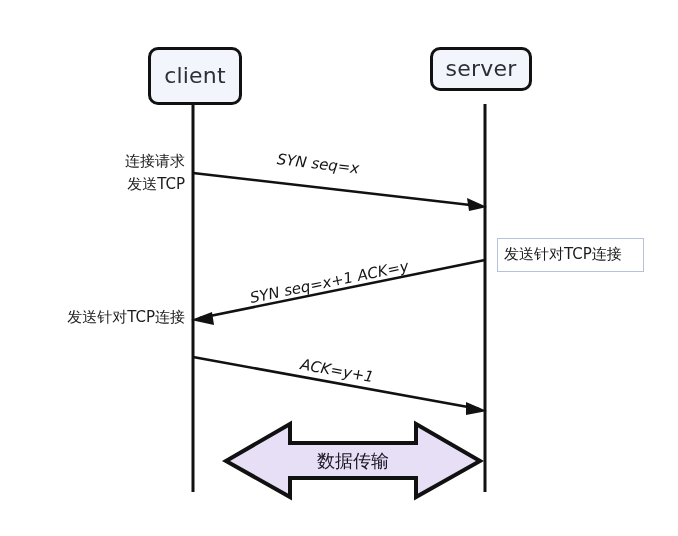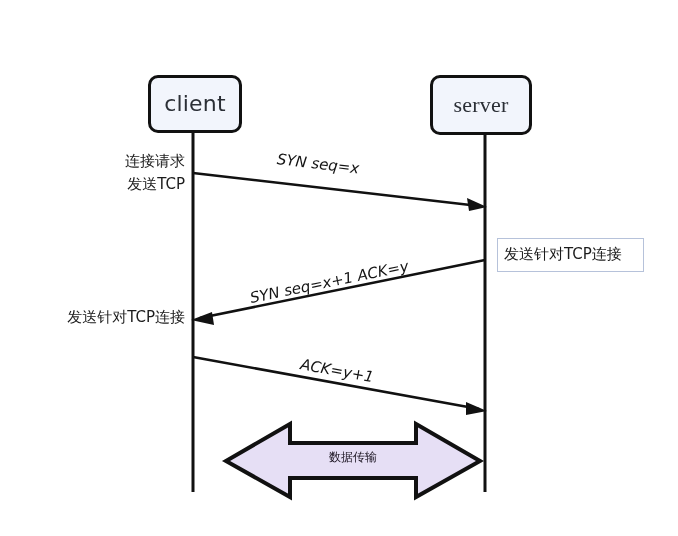--- a/index.html
+++ b/index.html
@@ -30,30 +30,29 @@
   
   .participant {
     position: absolute;
     box-sizing: border-box;
     background: #f2f5fc;
     border: 3px solid #111111;
     border-radius: 10px;
     display: flex;
     align-items: center;
     justify-content: center;
-    margin-top: 28px;
   }
   .participant span {
     font-size: 22px;
     color: #2b2f36;
     letter-spacing: 0.2px;
     line-height: 1;
   }
   #participant-client { left: 148px; top: 47px; width: 94px; height: 58px; }
-  #participant-server { left: 430px; top: 47px; width: 102px; height: 60px; font-family: Liberation Serif, serif; }
+  #participant-server { left: 430px; top: 47px; width: 102px; height: 44px; }
 
   
   .note {
     position: absolute;
     font-size: 15px;
     color: #1b1b1b;
     line-height: 1.55;
     white-space: nowrap;
   }
   .note.right-align { text-align: right; }
@@ -90,21 +89,21 @@
   #label-syn-ack       { left: 252px; top: 289px; transform: rotate(-11.6deg); }
   #label-ack           { left: 299px; top: 355px; transform: rotate(10.3deg); }
 
   
   #label-data-transfer {
     position: absolute;
     left: 225px;
     top: 449px;
     width: 256px;
     text-align: center;
-    font-size: 12px;
+    font-size: 18px;
     color: #1a1320;
     white-space: nowrap;
   }
 </style>
 </head>
 <body>
 
 <div id="diagram">
 
   <svg class="layer" viewBox="0 0 678 536">

